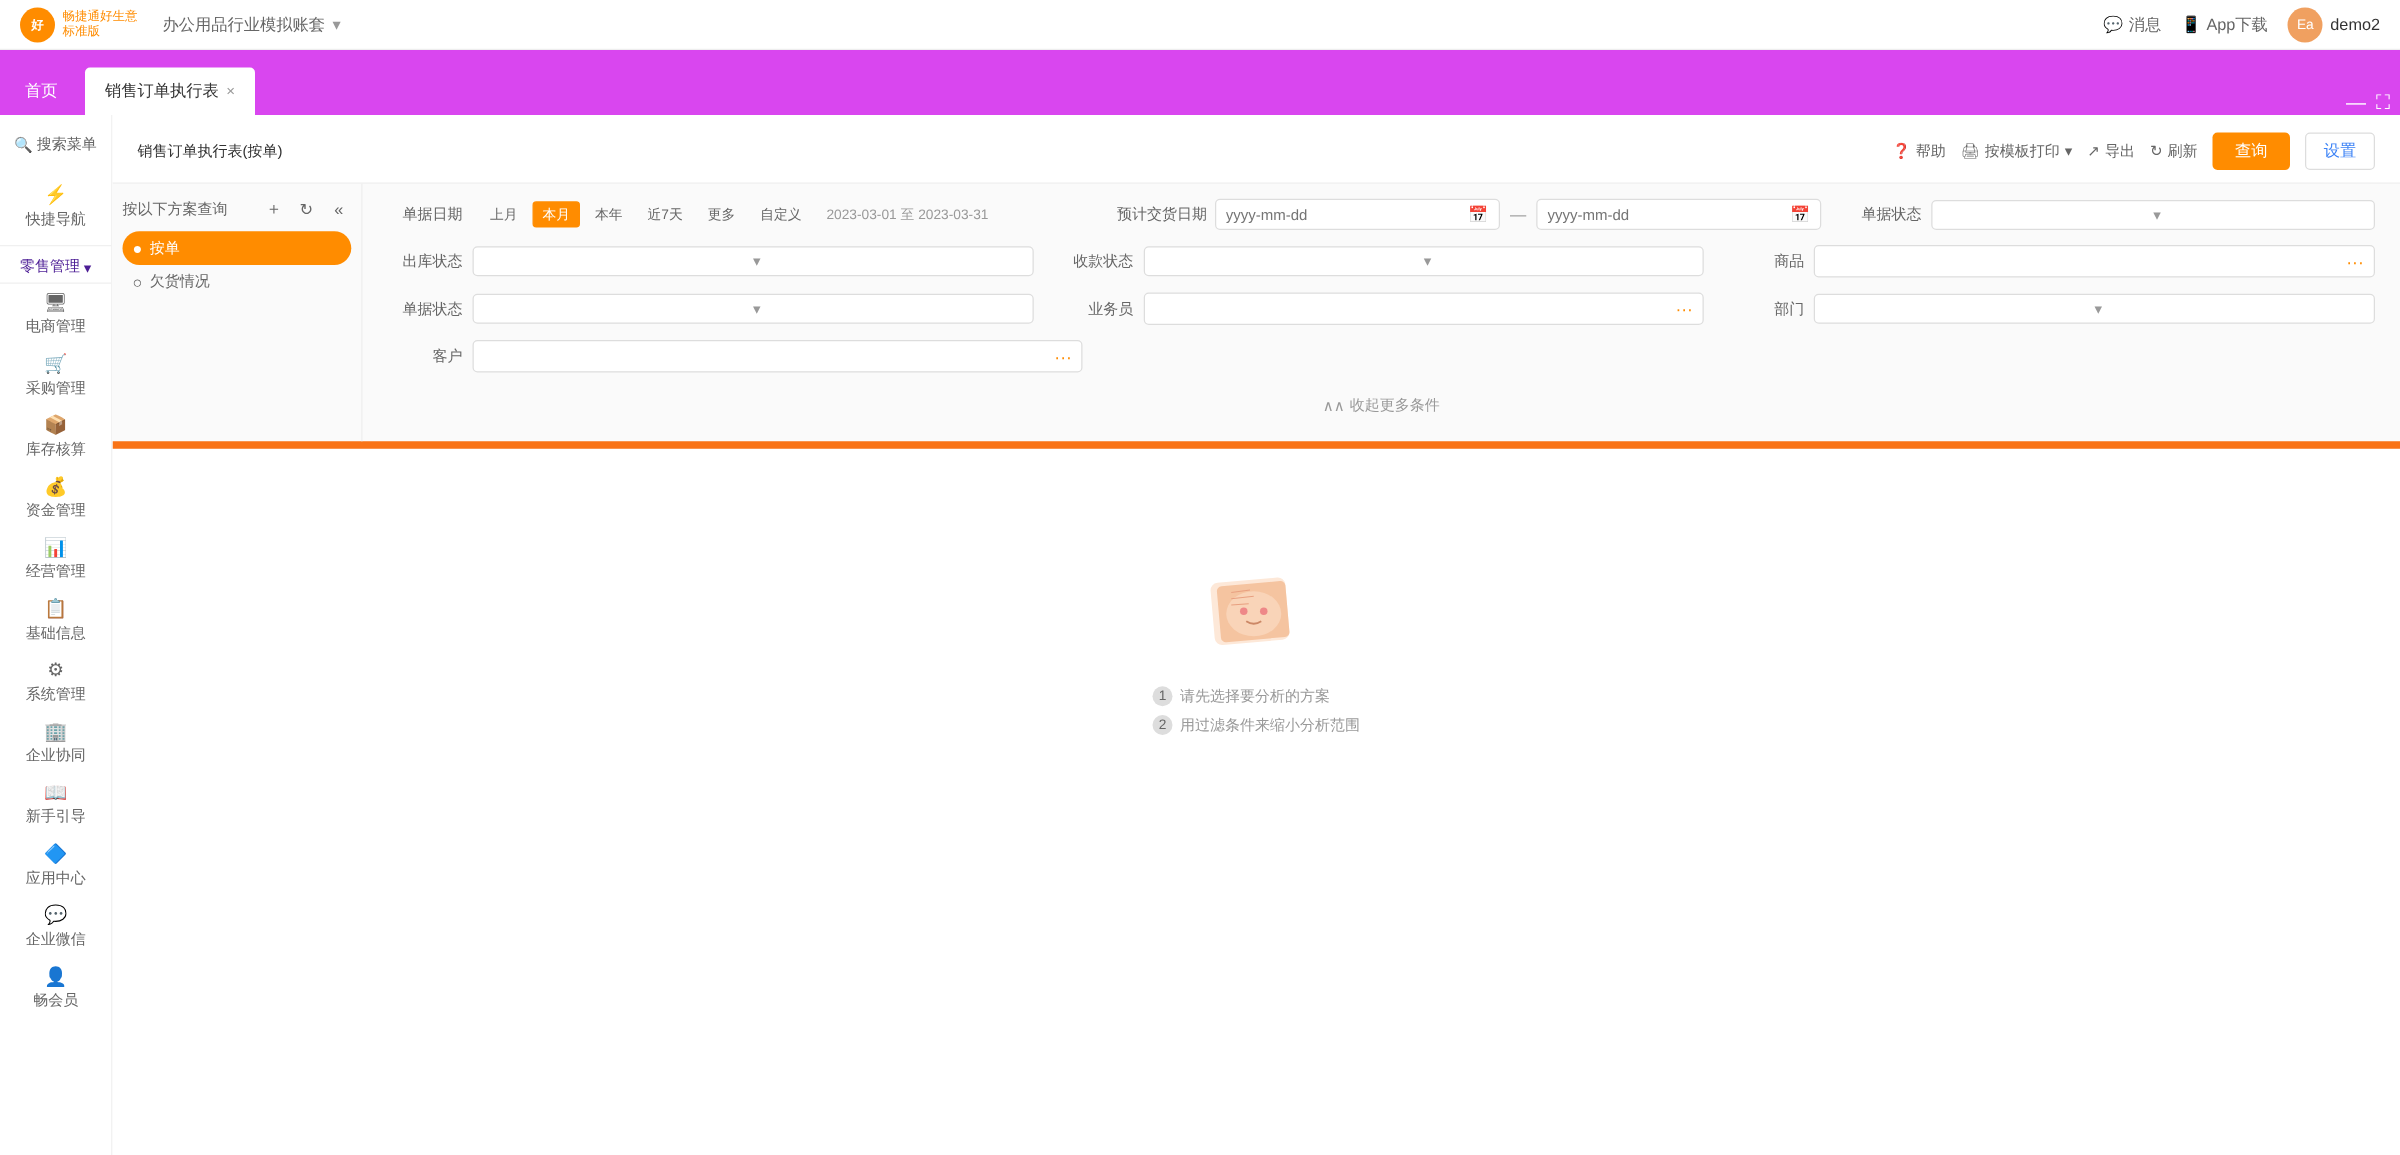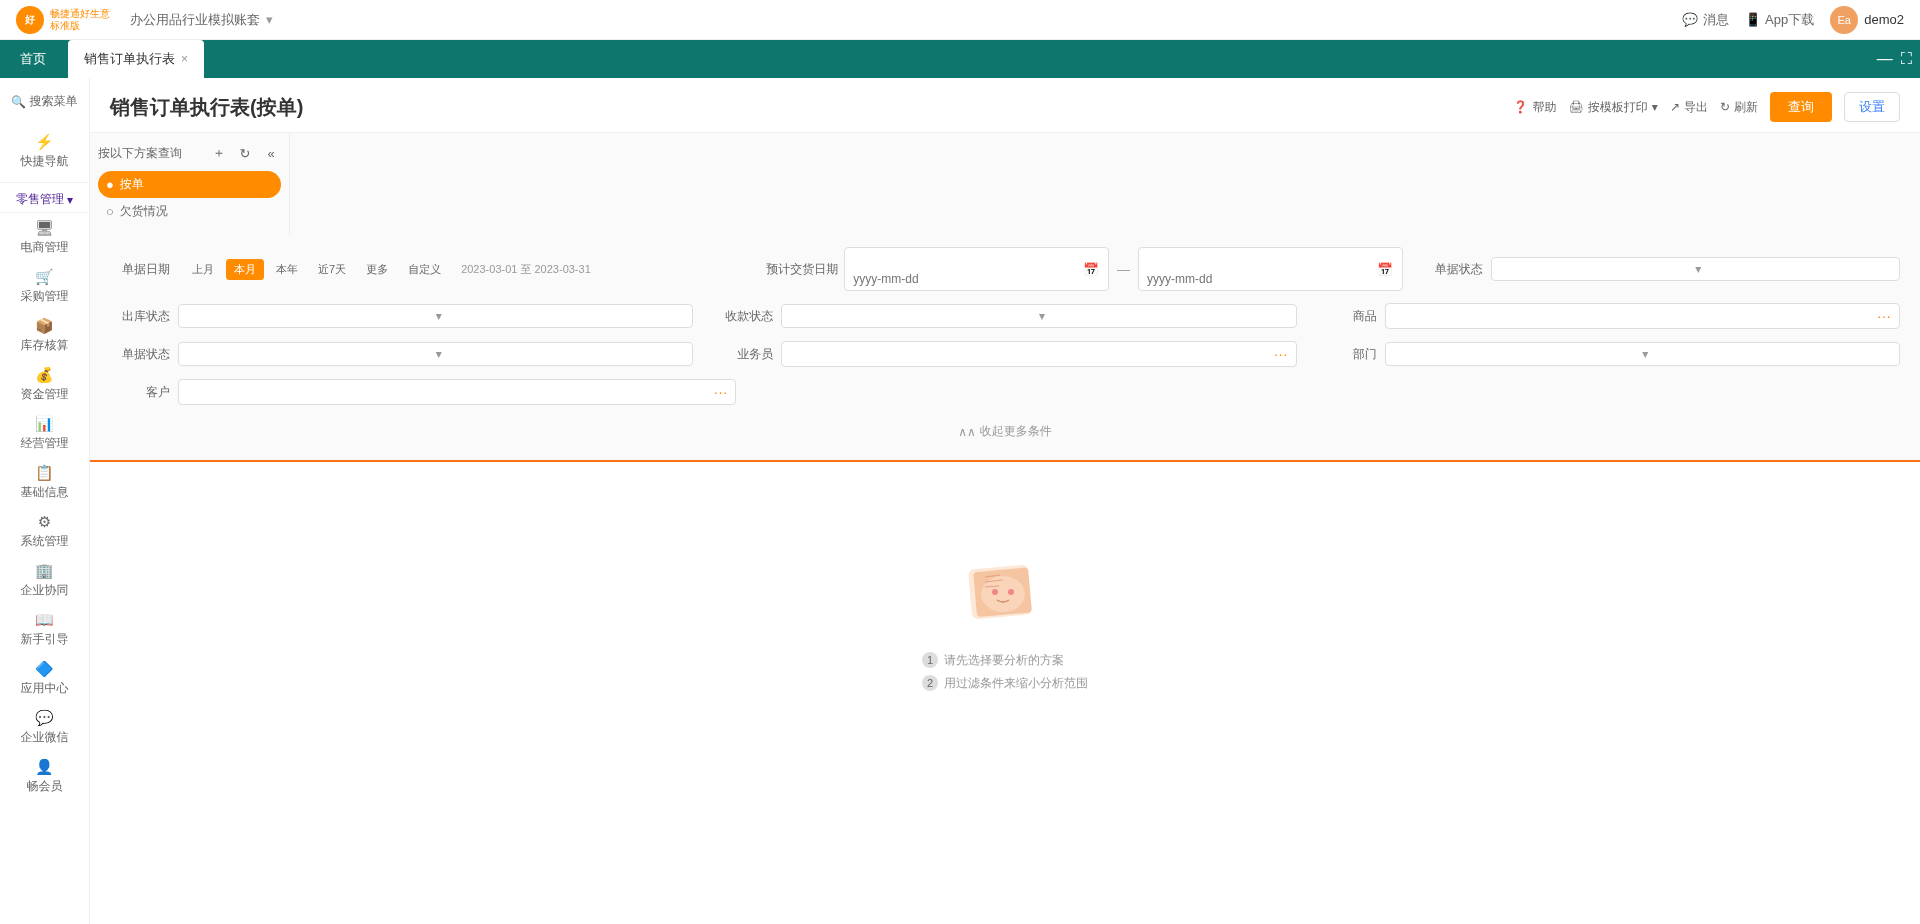--- a/index.html
+++ b/index.html
@@ -45,24 +45,24 @@
     .header-action { display: flex; align-items: center; gap: 4px; color: #666; font-size: 13px; cursor: pointer; }
     .user-avatar {
       width: 28px; height: 28px; border-radius: 50%; background: #f0a060;
       display: flex; align-items: center; justify-content: center;
       color: #fff; font-size: 11px; overflow: hidden;
     }
     .user-name { font-size: 13px; color: #333; }
 
     
     .tab-bar {
-      height: 38px;
-      background: #0f766e;
+      height: 52px;
+      background: #d946ef;
       display: flex;
-      align-items: center;
+      align-items: flex-end;
       padding: 0 0;
       flex-shrink: 0;
     }
     .tab-home {
       height: 38px;
       padding: 0 20px;
       display: flex; align-items: center;
       color: #fff; font-size: 13px; cursor: pointer;
       background: transparent;
     }
@@ -141,44 +141,43 @@
       background: #fff;
       padding: 0;
     }
 
     
     .page-header {
       display: flex; align-items: center; justify-content: space-between;
       padding: 14px 20px 10px;
       background: #fff;
     }
-    .page-title { font-size: 20px; font-weight: bold; color: #333; }
+    .page-title { font-size: 12px; font-weight: normal; color: #333; }
     .page-actions { display: flex; align-items: center; gap: 12px; }
     .page-action-btn {
       display: flex; align-items: center; gap: 4px;
       font-size: 12px; color: #666; cursor: pointer; background: none; border: none;
     }
     .page-action-primary {
       background: #ff8c00; color: #fff;
       border: none; border-radius: 4px;
       padding: 6px 18px; font-size: 13px; cursor: pointer;
     }
     .page-action-secondary {
       background: #fff; color: #3b82f6;
       border: 1px solid #ddd; border-radius: 4px;
       padding: 5px 14px; font-size: 13px; cursor: pointer;
     }
 
     
     .filter-section {
       display: flex;
       border-top: 1px solid #f0f0f0;
-      border-bottom: 2px solid #f97316;
+      border-bottom: 6px solid #f97316;
       background: #fafafa;
-      flex-direction: column;
     }
     .filter-left {
       width: 200px;
       border-right: 1px solid #eee;
       padding: 10px 8px;
       flex-shrink: 0;
     }
     .filter-left-header {
       display: flex; align-items: center; justify-content: space-between;
       margin-bottom: 8px;
@@ -223,21 +222,21 @@
     }
     .filter-date-wrap {
       display: flex; align-items: center; gap: 4px; flex: 1;
     }
     .filter-date-input {
       flex: 1; display: flex; align-items: center;
       border: 1px solid #ddd; border-radius: 4px;
       background: #fff; padding: 4px 8px;
     }
     .filter-date-input input {
-      border: none; outline: none; flex: 1; font-size: 12px; color: #999; background: transparent; width: 80px; margin-top: 20px;
+      border: none; outline: none; flex: 1; font-size: 12px; color: #999; background: transparent; width: 80px;
     }
     .filter-date-icon { color: #ff8c00; font-size: 13px; }
     .filter-date-sep { color: #999; padding: 0 4px; }
     .filter-select-wrap {
       flex: 1; display: flex; align-items: center;
       border: 1px solid #ddd; border-radius: 4px;
       background: #fff; padding: 4px 8px;
       cursor: pointer;
     }
     .filter-select-wrap span { flex: 1; font-size: 12px; color: #999; }

